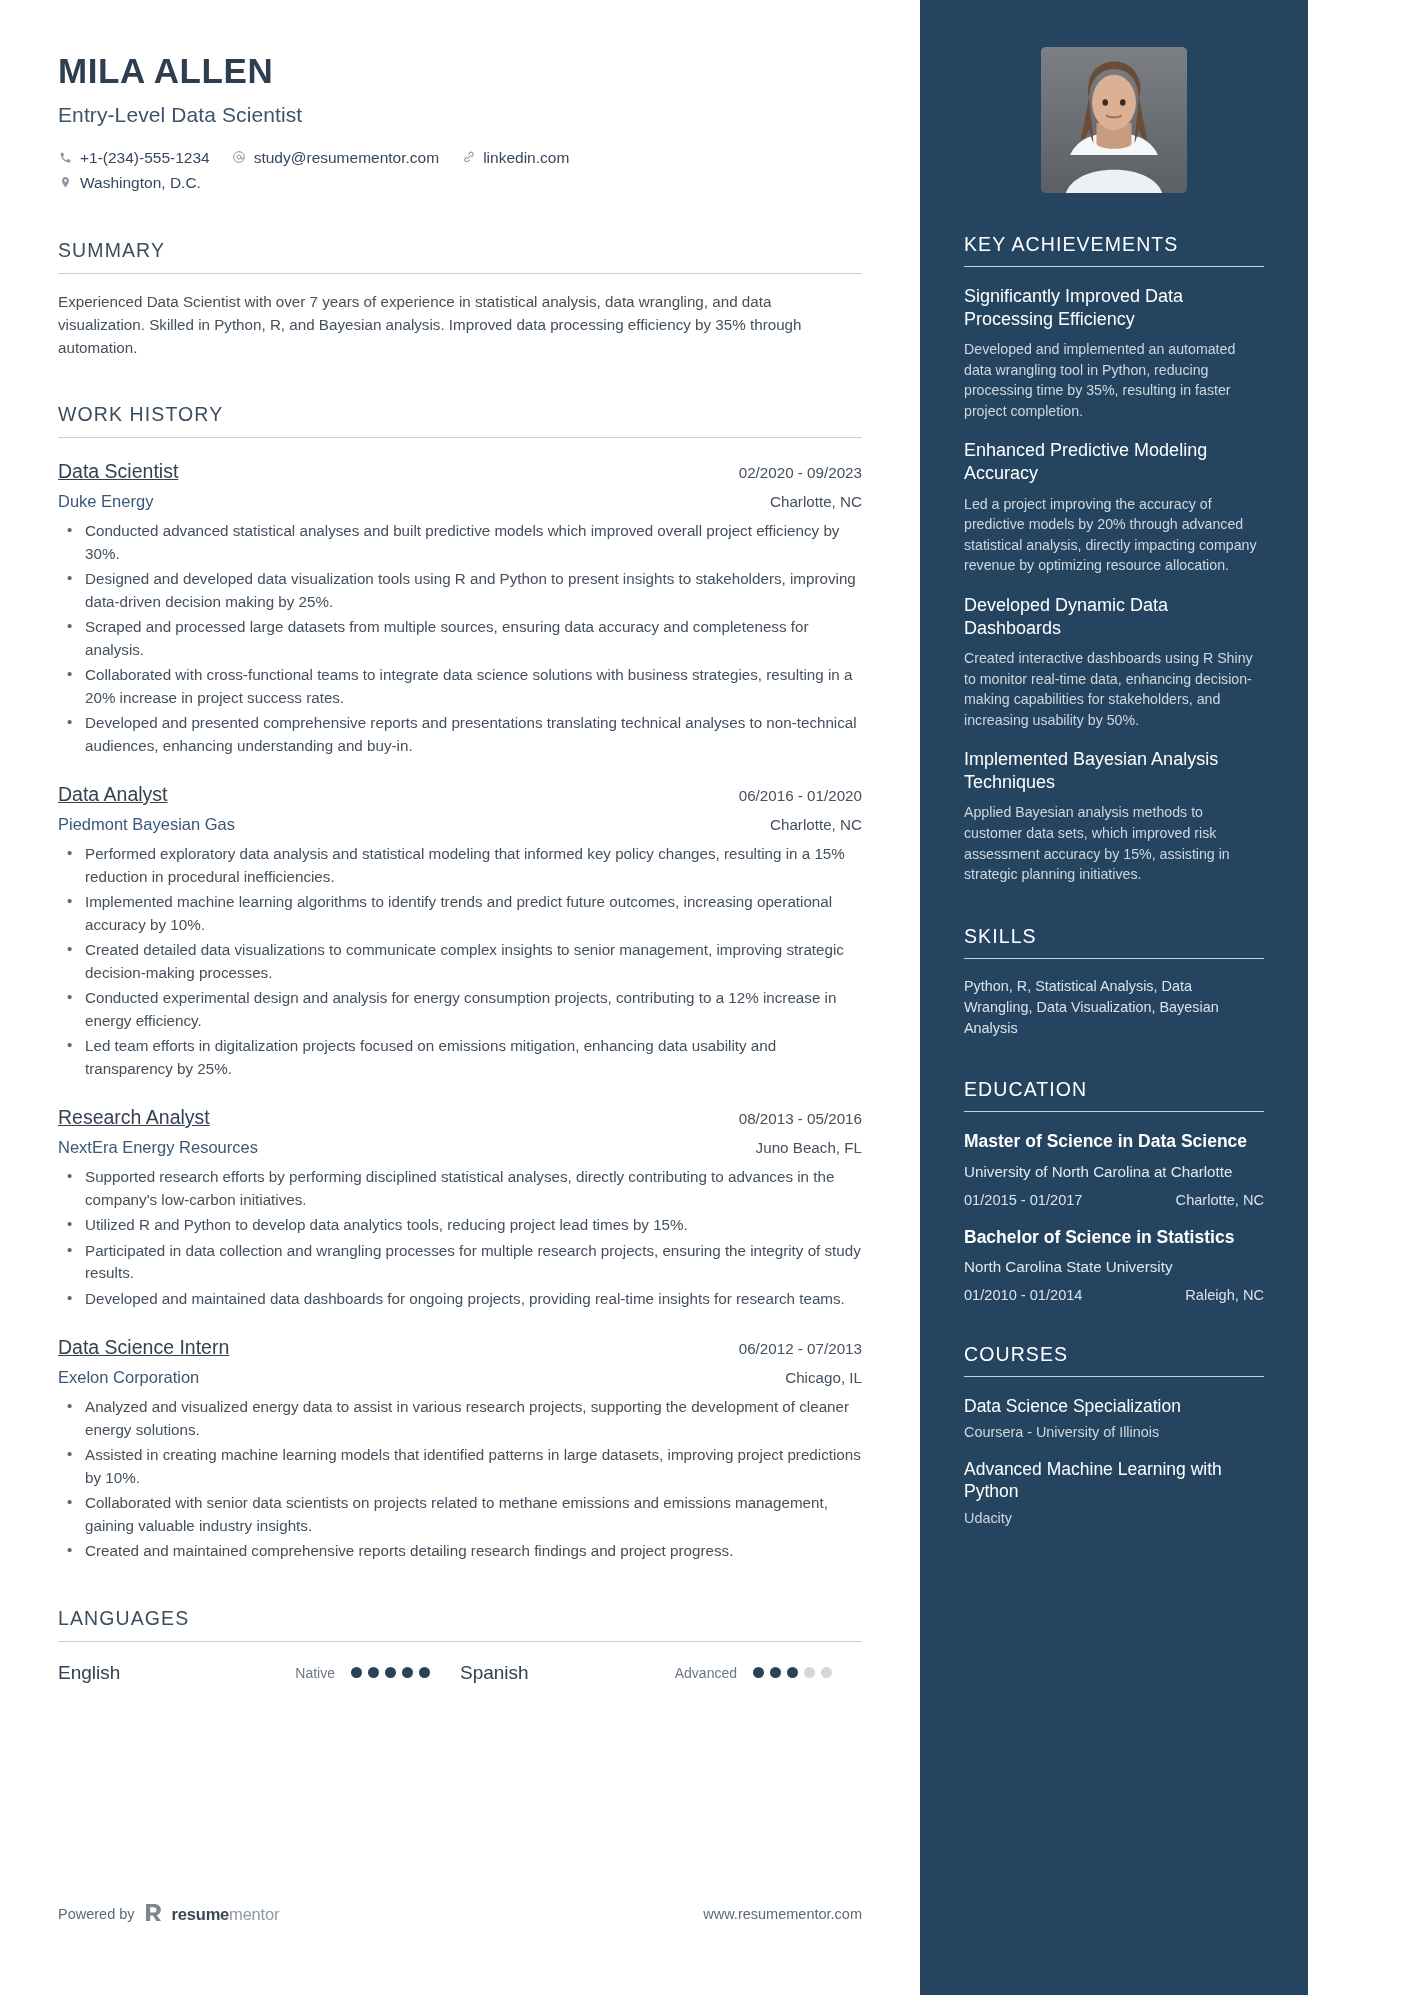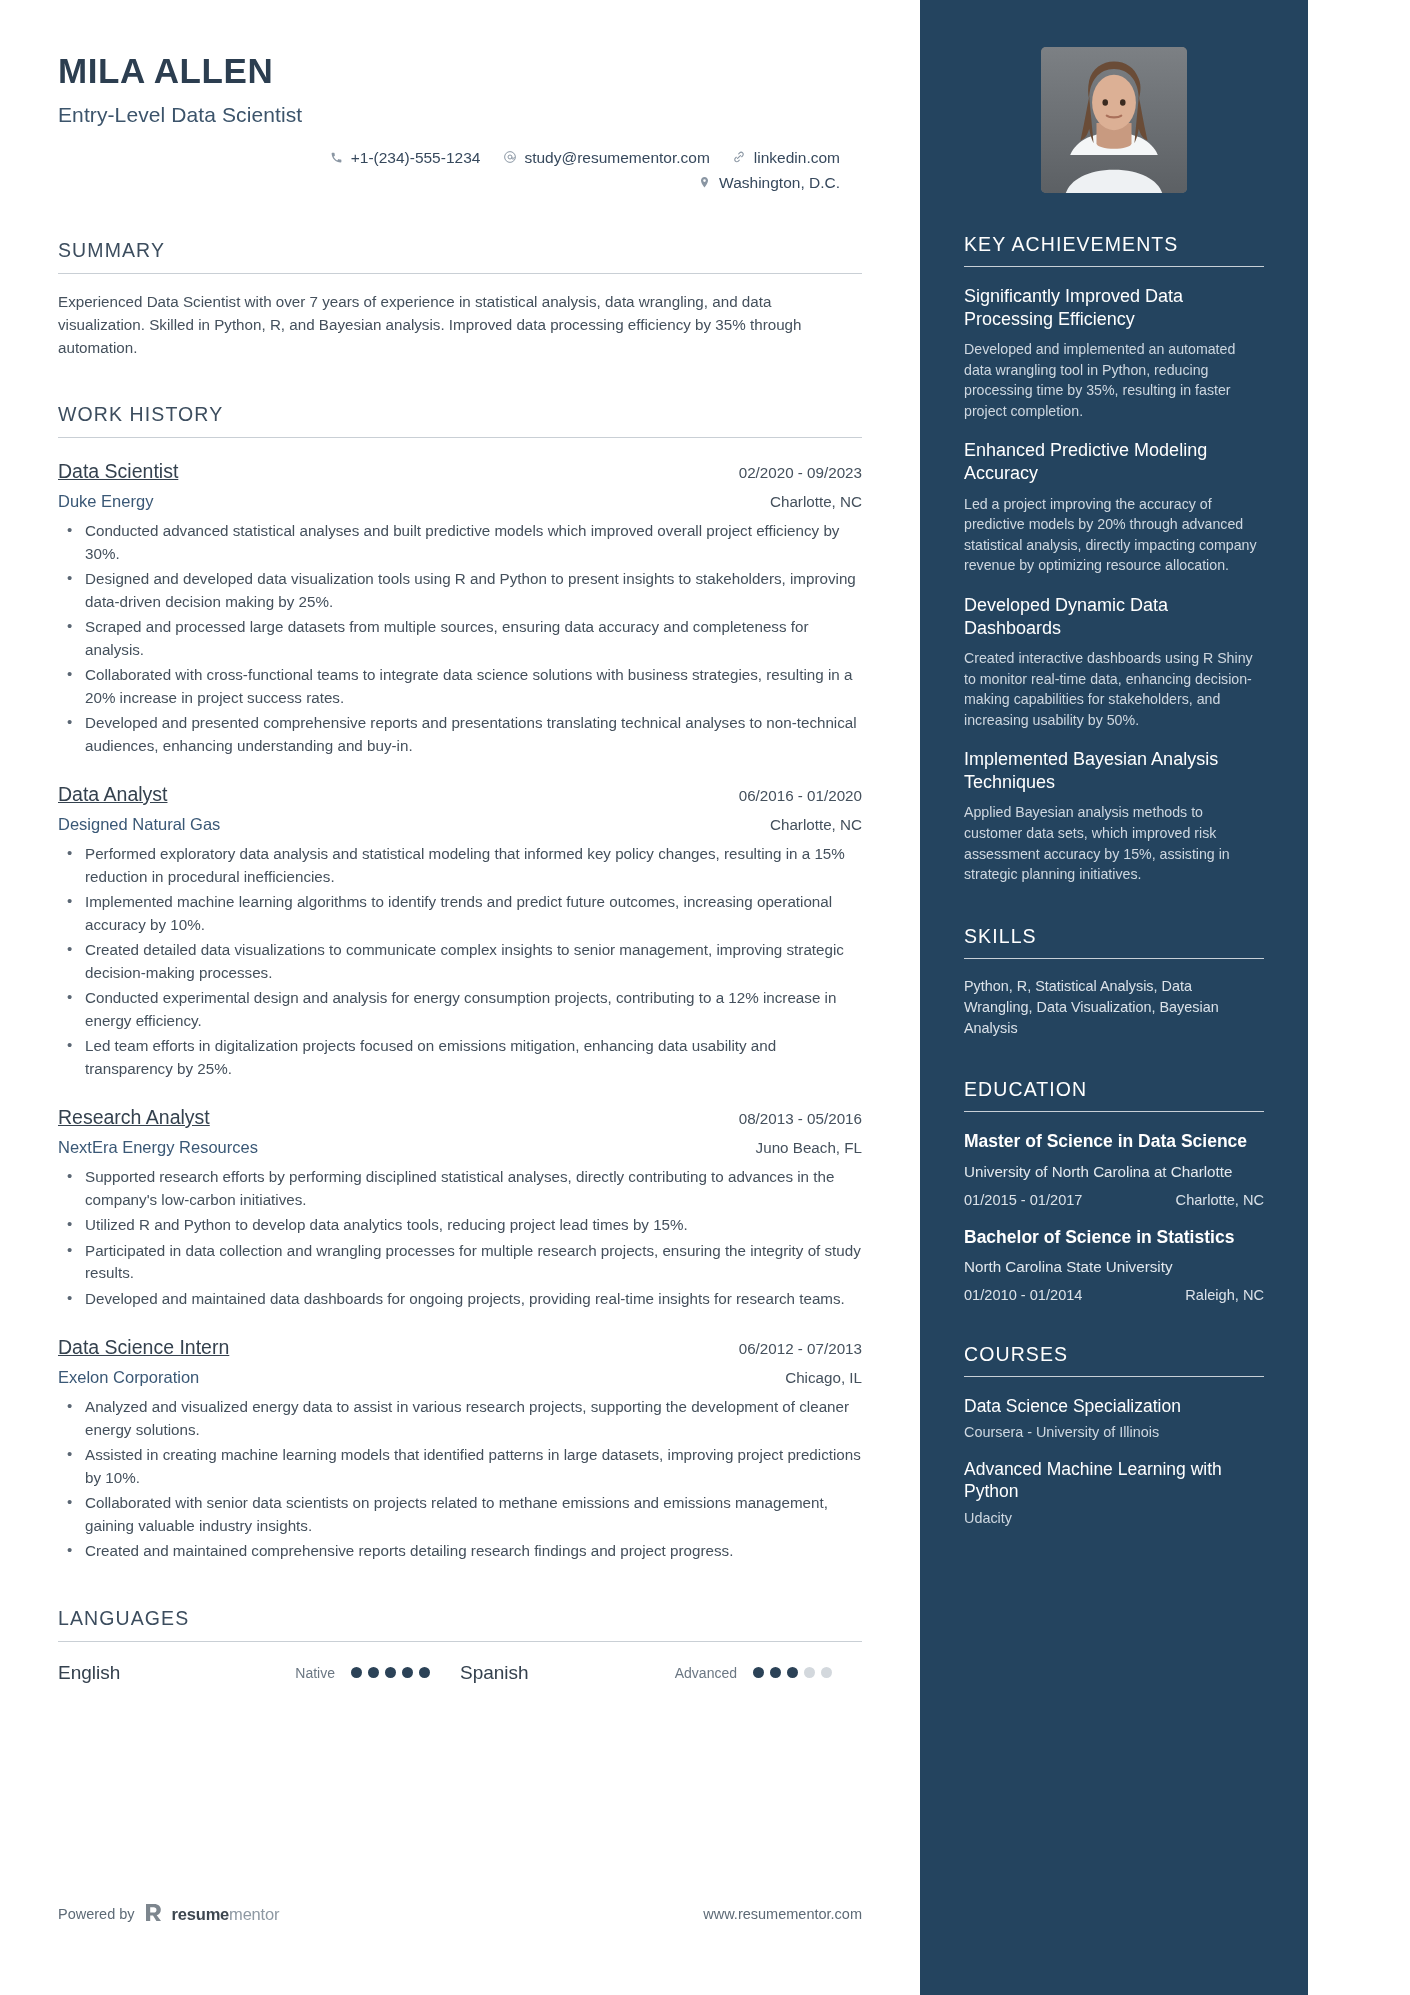--- a/index.html
+++ b/index.html
@@ -33,21 +33,21 @@
     margin-bottom: 12px;
   }
   .job-title {
     font-size: 21px;
     color: #3c546b;
     font-weight: normal;
     margin-bottom: 18px;
     letter-spacing: 0.1px;
   }
   .contact-rows { font-size: 15.5px; color: #36485c; line-height: 1.62; }
-  .contact-line { display: flex; flex-wrap: wrap; align-items: center; justify-content: flex-end; }
+  .contact-line { display: flex; flex-wrap: wrap; align-items: center; }
   .contact-item {
     display: inline-flex;
     align-items: center;
     margin-right: 22px;
     white-space: nowrap;
   }
   .c-icon {
     display: inline-flex;
     align-items: center;
     justify-content: center;
@@ -315,21 +315,21 @@
               <li>Collaborated with cross-functional teams to integrate data science solutions with business strategies, resulting in a 20% increase in project success rates.</li>
               <li>Developed and presented comprehensive reports and presentations translating technical analyses to non-technical audiences, enhancing understanding and buy-in.</li>
             </ul>
           </div>
           <div class="job">
             <div class="job-row">
               <div class="job-pos">Data Analyst</div>
               <div class="job-date">06/2016 - 01/2020</div>
             </div>
             <div class="job-row2">
-              <div class="job-co">Designed Natural Gas</div>
+              <div class="job-co">Piedmont Bayesian Gas</div>
               <div class="job-loc">Charlotte, NC</div>
             </div>
             <ul class="bullets">
               <li>Performed exploratory data analysis and statistical modeling that informed key policy changes, resulting in a 15% reduction in procedural inefficiencies.</li>
               <li>Implemented machine learning algorithms to identify trends and predict future outcomes, increasing operational accuracy by 10%.</li>
               <li>Created detailed data visualizations to communicate complex insights to senior management, improving strategic decision-making processes.</li>
               <li>Conducted experimental design and analysis for energy consumption projects, contributing to a 12% increase in energy efficiency.</li>
               <li>Led team efforts in digitalization projects focused on emissions mitigation, enhancing data usability and transparency by 25%.</li>
             </ul>
           </div>

